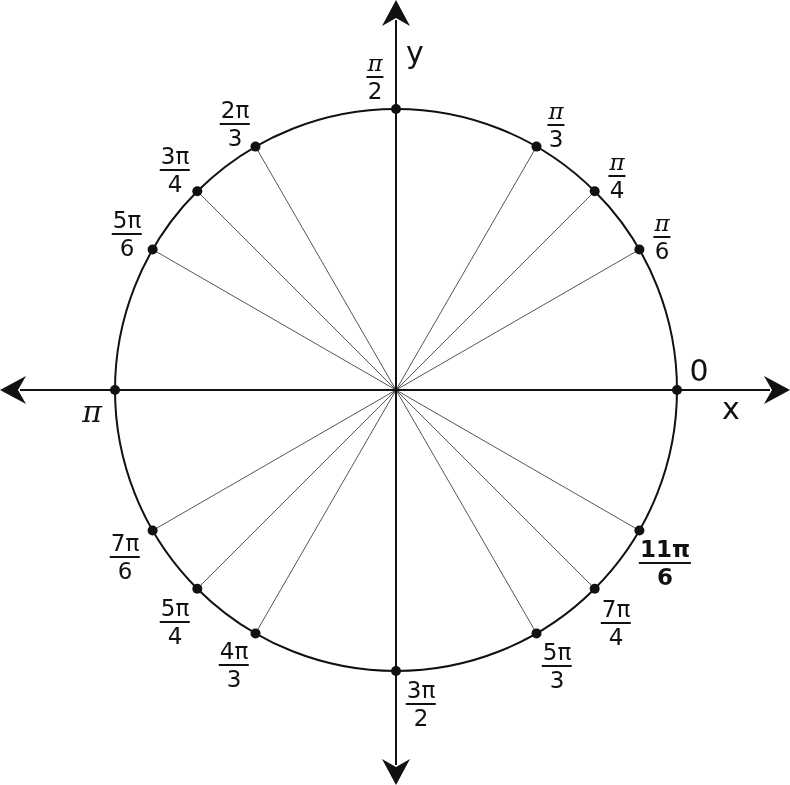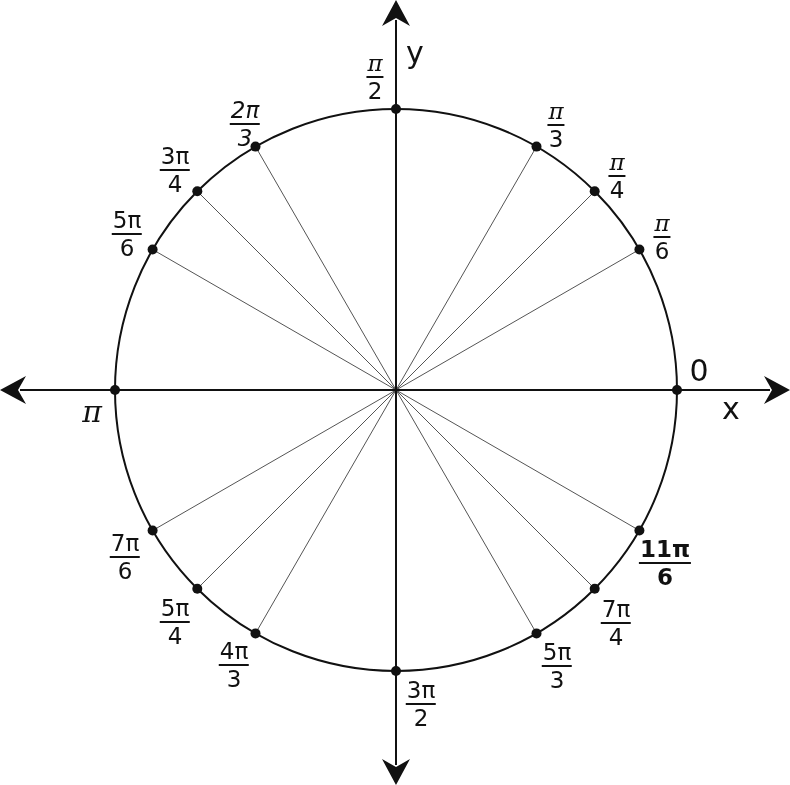--- a/index.html
+++ b/index.html
@@ -81,21 +81,21 @@
   </div>
 <div class="frac" style="left:617px;top:176px;">
     <span class="num pi">π</span>
     <span class="den">4</span>
   </div>
 <div class="frac" style="left:662px;top:237px;">
     <span class="num pi">π</span>
     <span class="den">6</span>
   </div>
 
-<div class="frac" style="left:245px;top:124px;font-style:italic;">
+<div class="frac" style="left:235px;top:124px;">
     <span class="num">2π</span>
     <span class="den">3</span>
   </div>
 <div class="frac" style="left:175px;top:170px;">
     <span class="num">3π</span>
     <span class="den">4</span>
   </div>
 <div class="frac" style="left:127px;top:234px;">
     <span class="num">5π</span>
     <span class="den">6</span>

